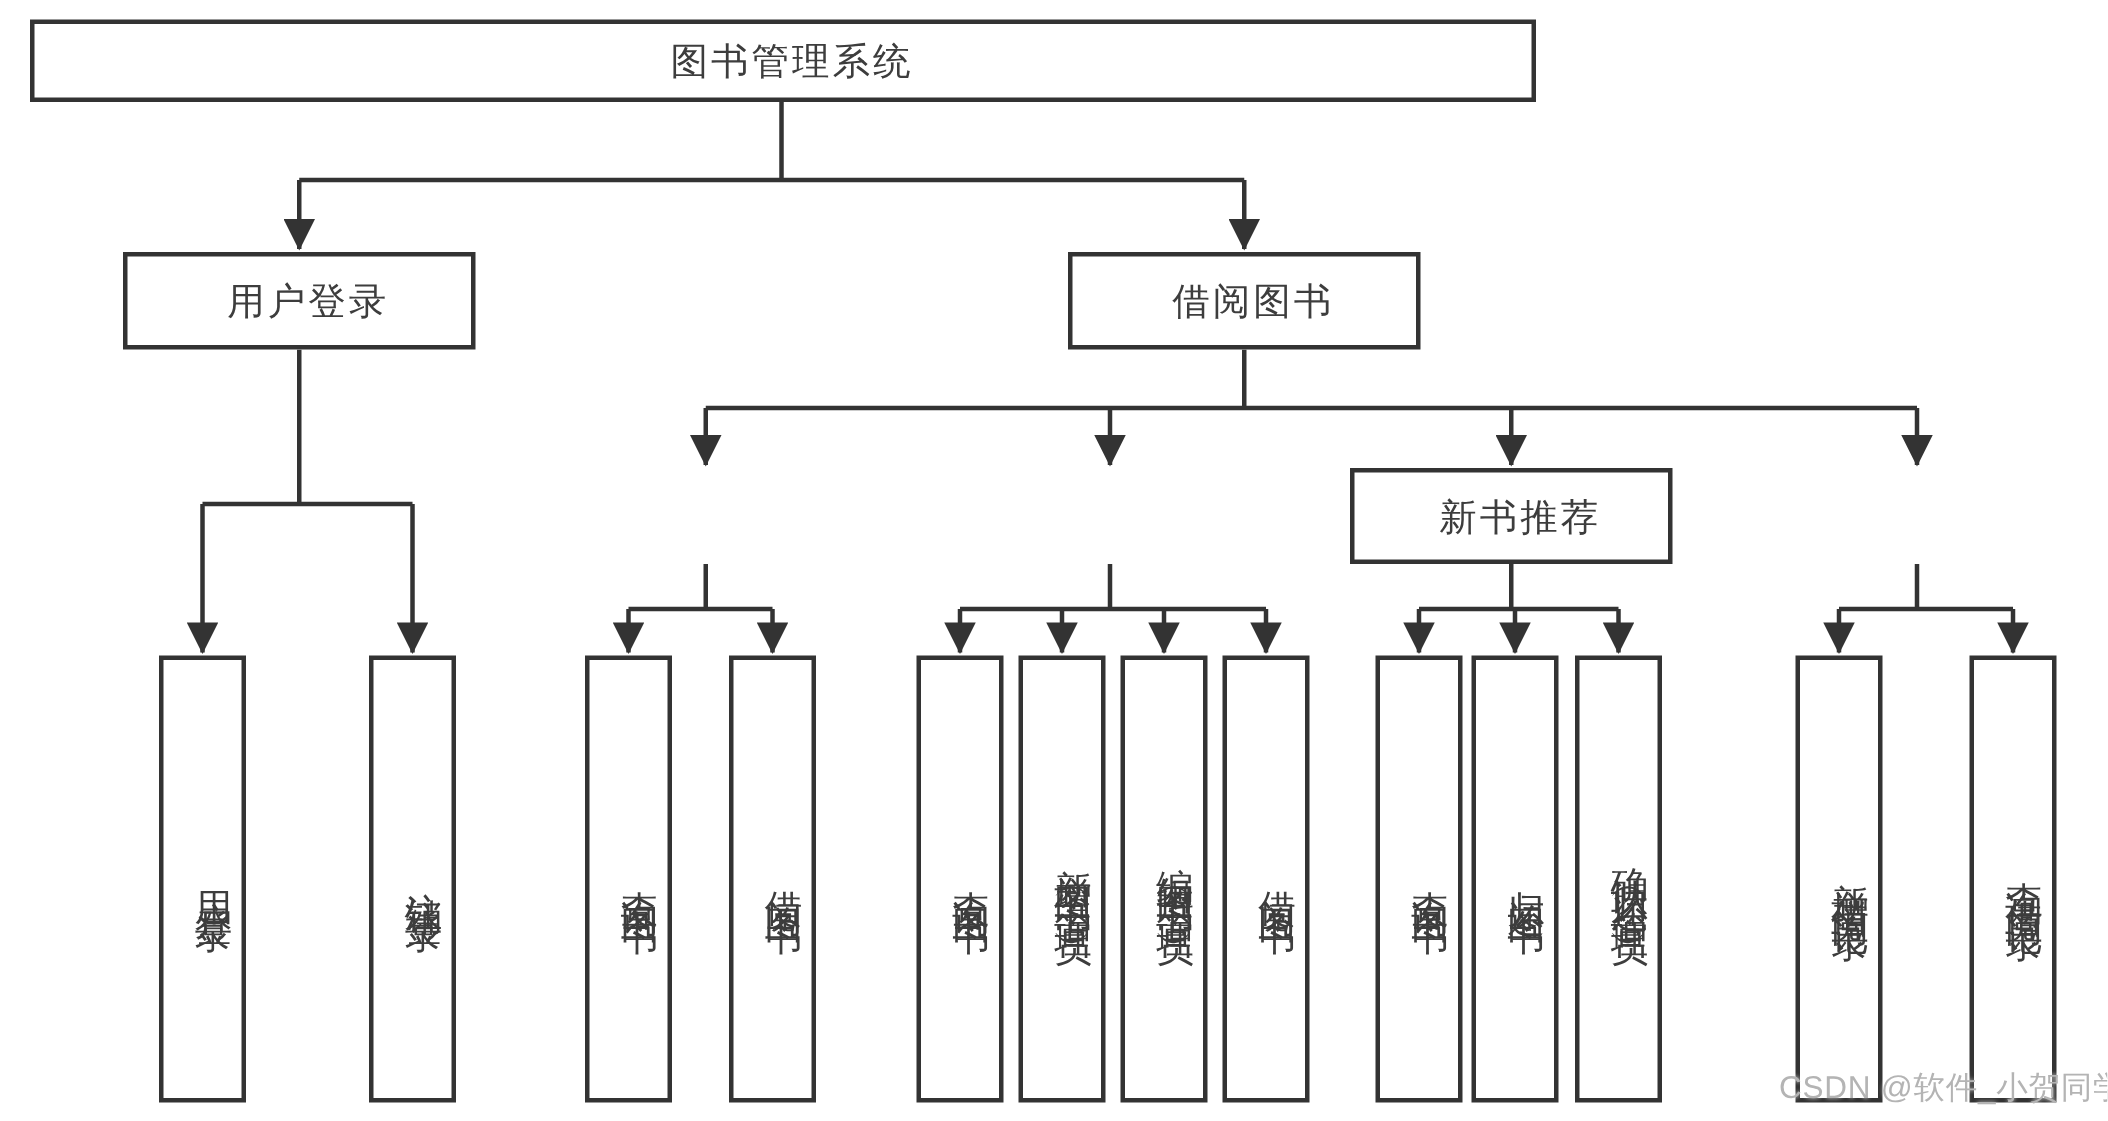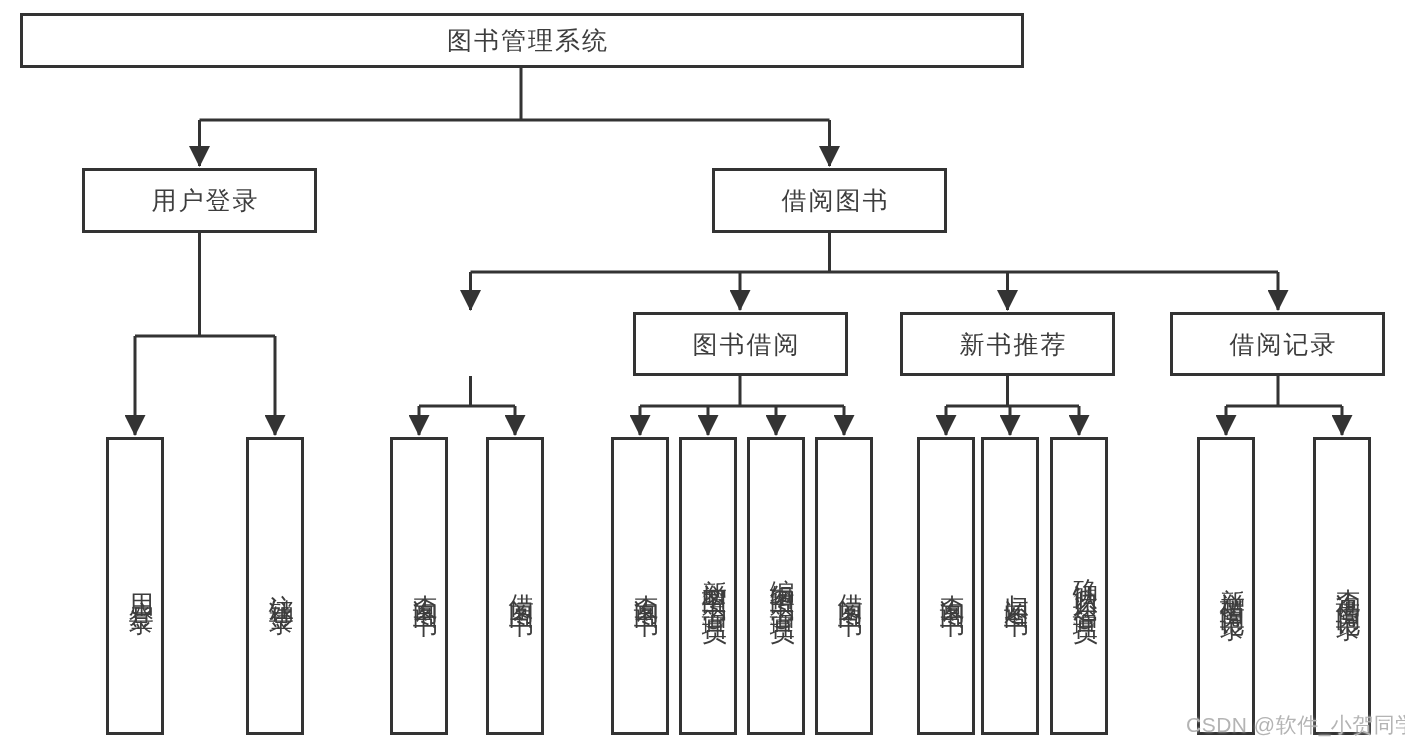--- a/index.html
+++ b/index.html
@@ -114,28 +114,22 @@
     <span class="label-h">图书管理系统</span>
   </div>
 
   <div class="node" style="left:82px; top:168px; width:235px; height:65px">
     <span class="label-h">用户登录</span>
   </div>
   <div class="node" style="left:712px; top:168px; width:235px; height:65px">
     <span class="label-h">借阅图书</span>
   </div>
 
-  <div class="node" style="left:633px; top:312px; width:215px; height:64px">
-    <span class="label-h">图书借阅</span>
-  </div>
   <div class="node" style="left:900px; top:312px; width:215px; height:64px">
     <span class="label-h">新书推荐</span>
-  </div>
-  <div class="node" style="left:1170px; top:312px; width:215px; height:64px">
-    <span class="label-h">借阅记录</span>
   </div>
 
   <div class="node" style="left:106px; top:437px; width:58px; height:298px">
     <span class="label-v">用户登录</span>
   </div>
   <div class="node" style="left:246px; top:437px; width:58px; height:298px">
     <span class="label-v">注销登录</span>
   </div>
 
   <div class="node" style="left:390px; top:437px; width:58px; height:298px">

